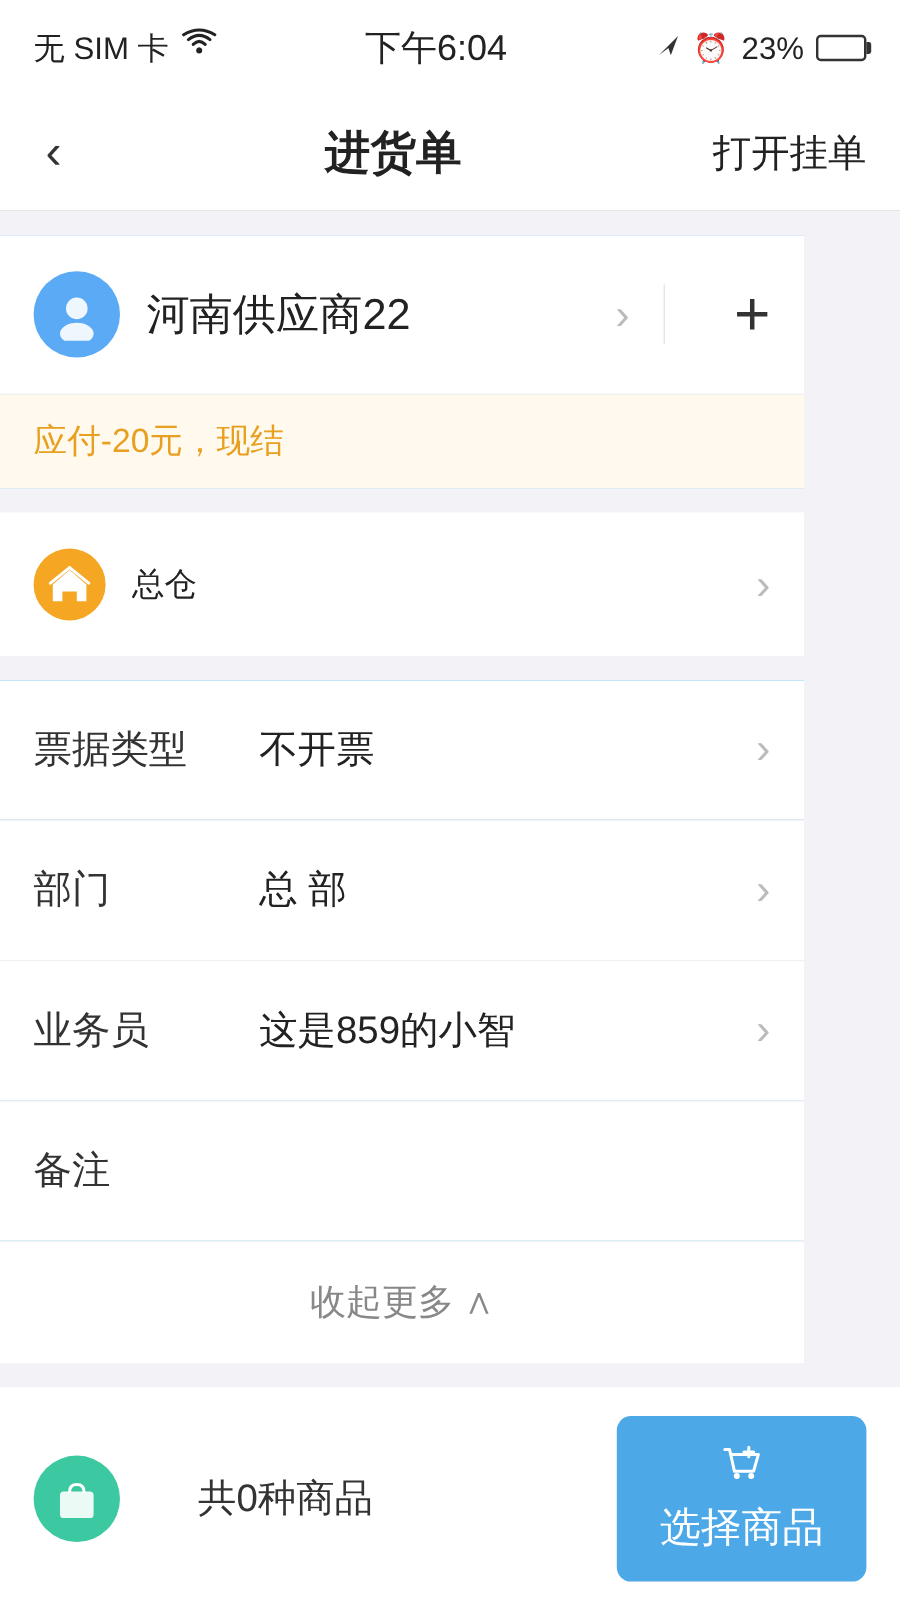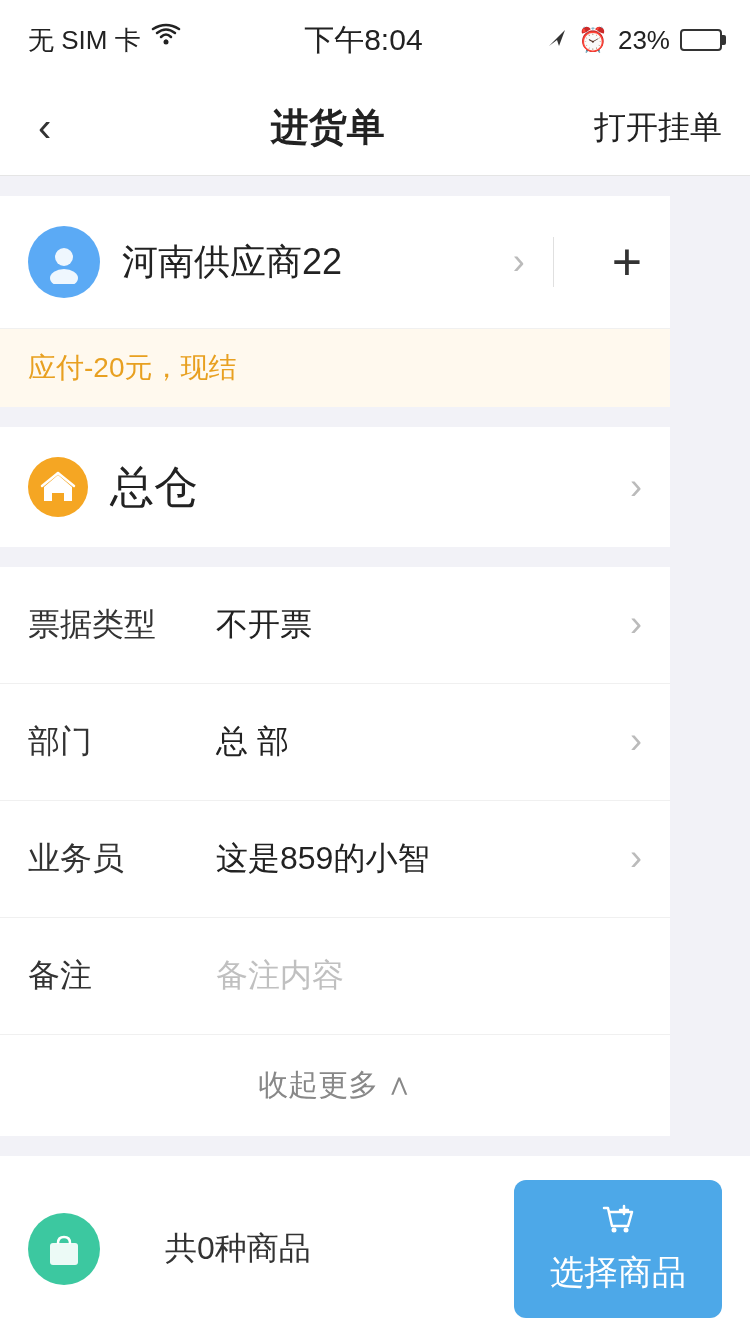--- a/index.html
+++ b/index.html
@@ -177,21 +177,21 @@
       border-radius: 50%;
       background: #f5a623;
       display: flex;
       align-items: center;
       justify-content: center;
       margin-right: 22px;
       flex-shrink: 0;
     }
     .warehouse-label {
       flex: 1;
-      font-size: 44px;
+      font-size: 27px;
       color: #222;
     }
 
     
     .form-row {
       display: flex;
       align-items: flex-start;
       padding: 36px 28px;
       background: #fff;
       border-top: 1px solid #f0f0f0;
@@ -277,21 +277,21 @@
     <span>
       <svg width="30" height="24" viewBox="0 0 30 24" fill="none">
         <path d="M15 18 Q15 18 15 18" stroke="#222" stroke-width="3" stroke-linecap="round"></path>
         <path d="M10 14 Q15 9 20 14" stroke="#222" stroke-width="2.5" stroke-linecap="round" fill="none"></path>
         <path d="M6 10 Q15 3 24 10" stroke="#222" stroke-width="2.5" stroke-linecap="round" fill="none"></path>
         <path d="M2 6 Q15 -2 28 6" stroke="#222" stroke-width="2.5" stroke-linecap="round" fill="none"></path>
         <circle cx="15" cy="19" r="2.5" fill="#222"></circle>
       </svg>
     </span>
   </div>
-  <div class="status-center">下午8:04</div>
+  <div class="status-center">下午6:04</div>
   <div class="status-right">
 
     <span>
       <svg width="22" height="22" viewBox="0 0 22 22" fill="none">
         <path d="M3 19 L19 3 L13 19 L11 13 Z" fill="#333"></path>
       </svg>
     </span>
 
     <span style="font-size:24px;">⏰</span>
     <span>23%</span>
@@ -365,21 +365,20 @@
   </div>
 
   <div class="form-row">
     <span class="form-label">业务员</span>
     <span class="form-value">这是859的小智</span>
     <span class="chevron-icon">›</span>
   </div>
 
   <div class="form-row">
     <span class="form-label">备注</span>
-    <span class="form-placeholder">备注内容</span>
   </div>
 
   <div class="collapse-row">
     <span>收起更多 ∧</span>
   </div>
 </div>
 
 <div class="product-footer">
   <div class="product-icon">
 

